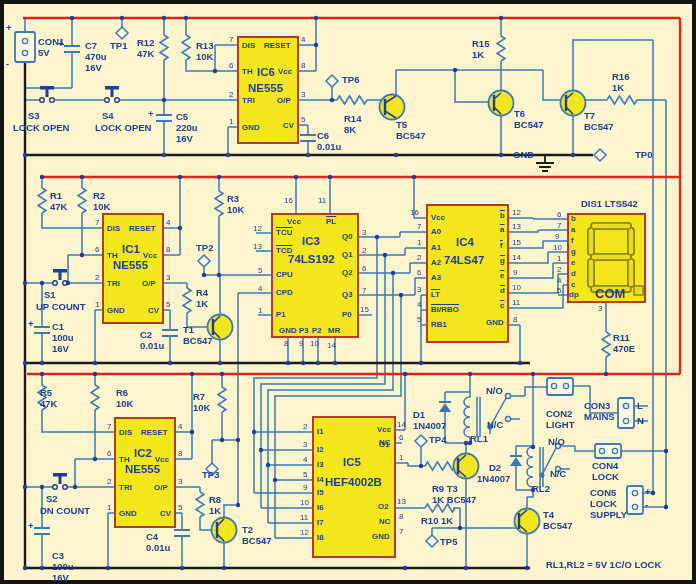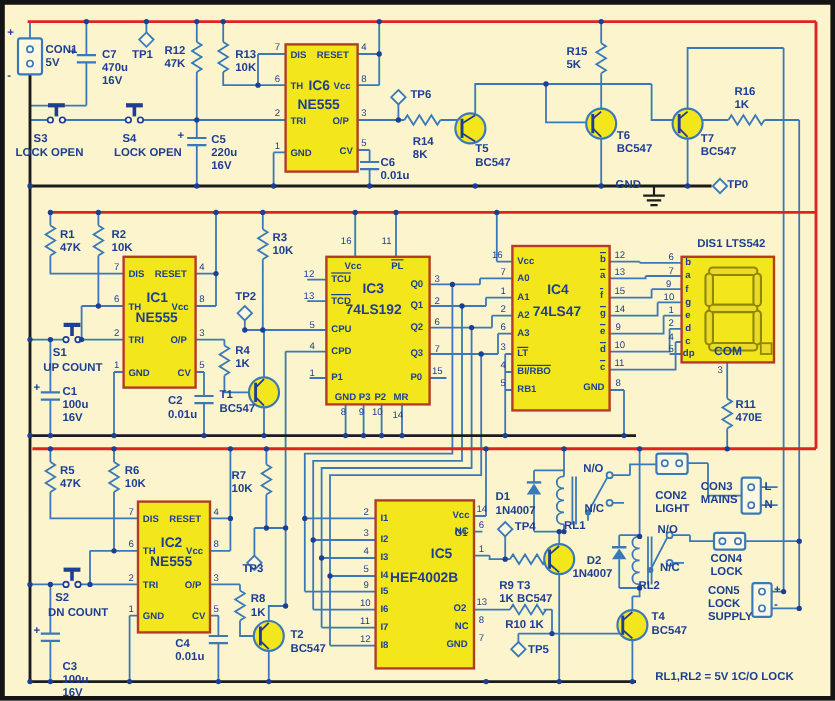--- a/index.html
+++ b/index.html
@@ -5,21 +5,21 @@
   html,body{margin:0;padding:0;background:#777;}
   #stage{position:relative;width:696px;height:584px;background:#fbf4cc;overflow:hidden;
          box-shadow:inset 0 0 0 4px #141414;font-family:"Liberation Sans",sans-serif;}
   #stage svg{position:absolute;left:0;top:0;}
   .t,.p,.n,.ic{position:absolute;color:#1d3e94;white-space:pre-line;z-index:5;}
   .t{font-size:9.5px;line-height:11px;font-weight:bold;}
   .p{font-size:8px;line-height:9px;font-weight:bold;}
   .n{font-size:8px;line-height:8px;}
   .ic{font-size:11.5px;line-height:12px;font-weight:bold;}
   .ov{text-decoration:overline;}
-  .sm{font-size:10px;}
+  .sm{font-size:13px;}
 </style>
 </head>
 <body>
 
 <div id="stage">
 <svg width="696" height="584" viewBox="0 0 696 584">
 
   <g stroke="#3a79b9" stroke-width="1.5" fill="none">
     <path d="M25,18 V32 M72,18 V46 M72,52 V88 M25,88 H72 M122,18 V27 M164,18 V35 M164,60 V100 M186,18 V35 M186,60 V71 H238 M215,45 H238 M215,45 V71 M25,100 H40 M54,100 H105 M119,100 H238 M164,100 V115 M164,121 V155 M298,45 H316 M316,18 V71 M298,71 H316 M298,100 H337 M332,87 V100 M367,100 H385 M298,125 H308 M308,125 V135 M308,141 V155 M238,127 H228 M228,127 V155 M396,96 V70 H543 M455,70 V102 H494 M543,70 V100 H566 M501,18 V36 M501,61 V93 M501,114 V155 M573,93 V40 H653 M573,114 V155 M584,100 H607 M637,100 H666 M653,40 V493 M666,100 V507"></path>
     <path d="M42,177 V188 M42,213 V228 H103 M82,177 V188 M82,213 V255 M68,255 H103 M68,255 V283 M25,283 H53 M67,283 H103 M42,283 V327 M42,333 V363 M163,228 H180 M180,177 V255 M163,255 H180 M163,283 H187 M187,283 V288 M187,313 V327 H213 M163,310 H170 M170,310 V330 M170,336 V363 M103,310 H95 M95,310 V363 M204,267 V275 M204,275 H272 M219,177 V191 M219,216 V275 M238,293 H272 M220,316 V275 M220,338 V363 M296,177 V214 M330,177 V214 M288,337 V363 M303,337 V363 M318,337 V363 M335,337 V363 M272,233 H256 M272,251 H256 M272,315 H258 M358,315 H372"></path>
@@ -259,29 +259,29 @@
 16V</span>
 <span class="t" style="left:148px;top:108px">+</span>
 <span class="t" style="left:317px;top:130px">C6
 0.01u</span>
 <span class="t" style="left:342px;top:74px">TP6</span>
 <span class="t" style="left:344px;top:113px">R14
 8K</span>
 <span class="t" style="left:396px;top:119px">T5
 BC547</span>
 <span class="t" style="left:472px;top:38px">R15
-5K</span>
+1K</span>
 <span class="t" style="left:514px;top:108px">T6
 BC547</span>
 <span class="t" style="left:584px;top:110px">T7
 BC547</span>
 <span class="t" style="left:612px;top:71px">R16
 1K</span>
 <span class="t" style="left:513px;top:149px">GND</span>
-<span class="t" style="left:606px;top:149px">TP0</span>
+<span class="t" style="left:635px;top:149px">TP0</span>
 <span class="t" style="left:50px;top:190px">R1
 47K</span>
 <span class="t" style="left:93px;top:190px">R2
 10K</span>
 <span class="t" style="left:44px;top:289px">S1</span>
 <span class="t" style="left:36px;top:301px">UP COUNT</span>
 <span class="t" style="left:52px;top:321px">C1
 100u
 16V</span>
 <span class="t" style="left:28px;top:318px">+</span>
@@ -290,23 +290,23 @@
 <span class="t" style="left:196px;top:242px">TP2</span>
 <span class="t" style="left:227px;top:193px">R3
 10K</span>
 <span class="t" style="left:196px;top:287px">R4
 1K</span>
 <span class="t" style="left:183px;top:324px">T1
 BC547</span>
 <span class="t" style="left:581px;top:198px">DIS1  LTS542</span>
 <span class="t" style="left:613px;top:332px">R11
 470E</span>
-<span class="t" style="left:50px;top:387px">R5
+<span class="t" style="left:40px;top:387px">R5
 47K</span>
-<span class="t" style="left:104px;top:387px">R6
+<span class="t" style="left:116px;top:387px">R6
 10K</span>
 <span class="t" style="left:46px;top:493px">S2</span>
 <span class="t" style="left:40px;top:505px">DN COUNT</span>
 <span class="t" style="left:52px;top:550px">C3
 100u
 16V</span>
 <span class="t" style="left:28px;top:520px">+</span>
 <span class="t" style="left:146px;top:531px">C4
 0.01u</span>
 <span class="t" style="left:193px;top:391px">R7
@@ -321,21 +321,21 @@
 <span class="t" style="left:470px;top:433px">RL1</span>
 <span class="t" style="left:486px;top:385px">N/O</span>
 <span class="t" style="left:487px;top:419px">N/C</span>
 <span class="t" style="left:546px;top:408px">CON2
 LIGHT</span>
 <span class="t" style="left:584px;top:400px">CON3
 MAINS</span>
 <span class="t" style="left:637px;top:400px">L</span>
 <span class="t" style="left:637px;top:415px">N</span>
 <span class="t" style="left:429px;top:434px">TP4</span>
-<span class="t" style="left:416px;top:483px">R9   T3
+<span class="t" style="left:432px;top:483px">R9   T3
 1K   BC547</span>
 <span class="t" style="left:489px;top:462px">D2</span>
 <span class="t" style="left:477px;top:473px">1N4007</span>
 <span class="t" style="left:532px;top:483px">RL2</span>
 <span class="t" style="left:548px;top:436px">N/O</span>
 <span class="t" style="left:550px;top:468px">N/C</span>
 <span class="t" style="left:592px;top:460px">CON4
 LOCK</span>
 <span class="t" style="left:590px;top:487px">CON5
 LOCK
@@ -351,21 +351,21 @@
 <span class="ic" style="left:257px;top:66px">IC6</span>
 <span class="ic" style="left:248px;top:82px">NE555</span>
 <span class="ic" style="left:122px;top:243px">IC1</span>
 <span class="ic" style="left:113px;top:259px">NE555</span>
 <span class="ic" style="left:134px;top:447px">IC2</span>
 <span class="ic" style="left:125px;top:463px">NE555</span>
 <span class="ic" style="left:302px;top:235px">IC3</span>
 <span class="ic" style="left:288px;top:253px">74LS192</span>
 <span class="ic" style="left:456px;top:236px">IC4</span>
 <span class="ic" style="left:444px;top:254px">74LS47</span>
-<span class="ic" style="left:359px;top:456px">IC5</span>
+<span class="ic" style="left:343px;top:456px">IC5</span>
 <span class="ic" style="left:325px;top:476px">HEF4002B</span>
 
 <span class="n" style="left:229px;top:36px">7</span>
 <span class="n" style="left:229px;top:62px">6</span>
 <span class="n" style="left:229px;top:91px">2</span>
 <span class="n" style="left:229px;top:118px">1</span>
 <span class="p" style="left:242px;top:41px">DIS</span>
 <span class="p" style="left:242px;top:67px">TH</span>
 <span class="p" style="left:242px;top:96px">TRI</span>
 <span class="p" style="left:242px;top:123px">GND</span>

